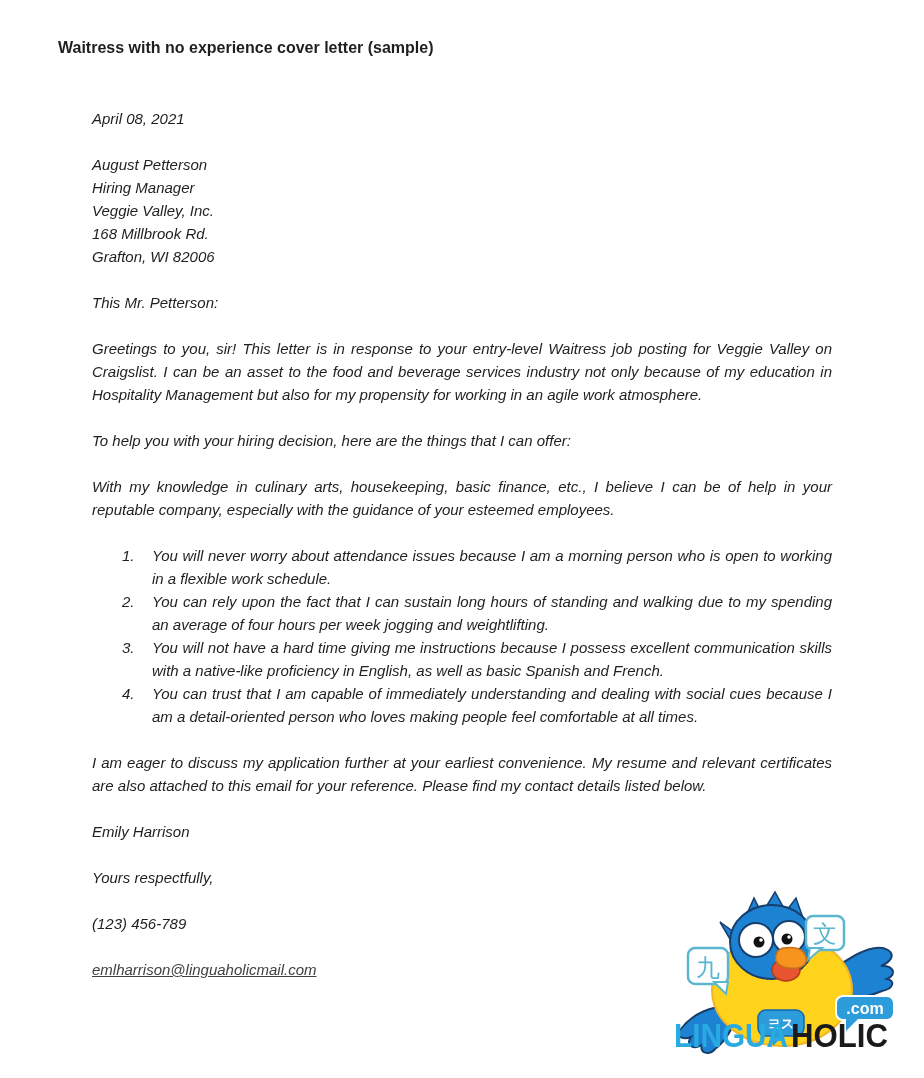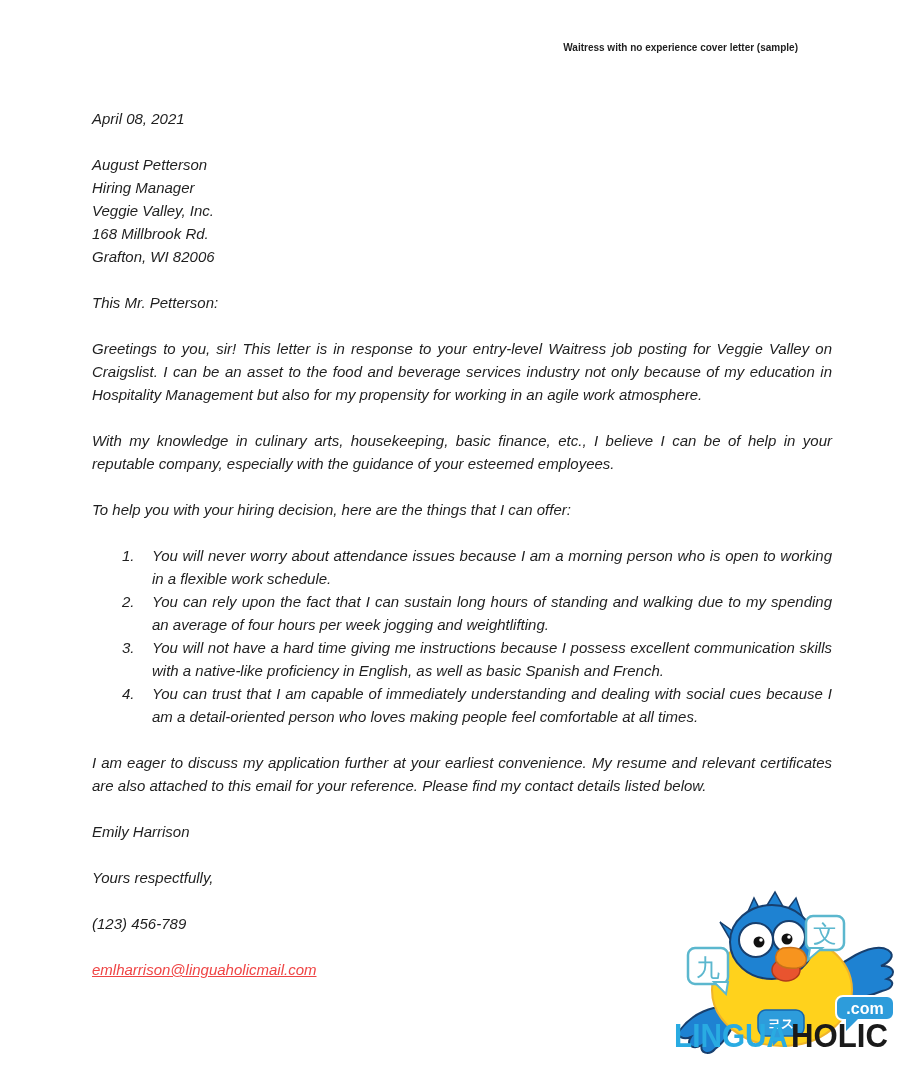--- a/index.html
+++ b/index.html
@@ -20,24 +20,24 @@
     position: absolute;
     top: 0; left: 0;
     width: 740px;
     padding: 36px 92px 0 92px;
     font-size: 15px;
     line-height: 23px;
   }
   .doc-title {
     font-weight: bold;
     font-style: normal;
-    text-align: right;
+    text-align: left;
     transform: translateX(-34px);
     margin: 0 0 48px 0;
-    font-size: 10px;
+    font-size: 16px;
   }
   p.block {
     margin: 0 0 23px 0;
     font-style: italic;
   }
   p.justified { text-align: justify; }
   .addr div { font-style: italic; }
   .addr { margin: 0 0 23px 0; }
   ol.offer-list {
     list-style: none;
@@ -57,21 +57,21 @@
   .li-text {
     flex: 1;
     text-align: justify;
   }
   .closing { margin-bottom: 40px; }
   .valediction { margin-bottom: 23px; }
   .sig-name { margin-bottom: 16px; }
   .phone { margin-bottom: 0; }
   .email-line { margin: 0; font-style: italic; }
   a.email-link {
-    color: #ef4444;
+    color: #404040;
     text-decoration: underline;
   }
   .logo-wrap {
     position: absolute;
     left: 660px;
     top: 890px;
     width: 264px;
     height: 188px;
   }
 </style>
@@ -90,23 +90,23 @@
       <div>Hiring Manager</div>
       <div>Veggie Valley, Inc.</div>
       <div>168 Millbrook Rd.</div>
       <div>Grafton, WI 82006</div>
     </div>
 
     <p class="block">This Mr. Petterson:</p>
 
     <p class="block justified">Greetings to you, sir! This letter is in response to your entry-level Waitress job posting for Veggie Valley on Craigslist. I can be an asset to the food and beverage services industry not only because of my education in Hospitality Management but also for my propensity for working in an agile work atmosphere.</p>
 
+    <p class="block">To help you with your hiring decision, here are the things that I can offer:</p>
+
     <p class="block justified">With my knowledge in culinary arts, housekeeping, basic finance, etc., I believe I can be of help in your reputable company, especially with the guidance of your esteemed employees.</p>
-
-    <p class="block">To help you with your hiring decision, here are the things that I can offer:</p>
 
     <ol class="offer-list">
       <li>
         <span class="li-num">1.</span>
         <span class="li-text">You will never worry about attendance issues because I am a morning person who is open to working in a flexible work schedule.</span>
       </li>
       <li>
         <span class="li-num">2.</span>
         <span class="li-text">You can rely upon the fact that I can sustain long hours of standing and walking due to my spending an average of four hours per week jogging and weightlifting.</span>
       </li>

